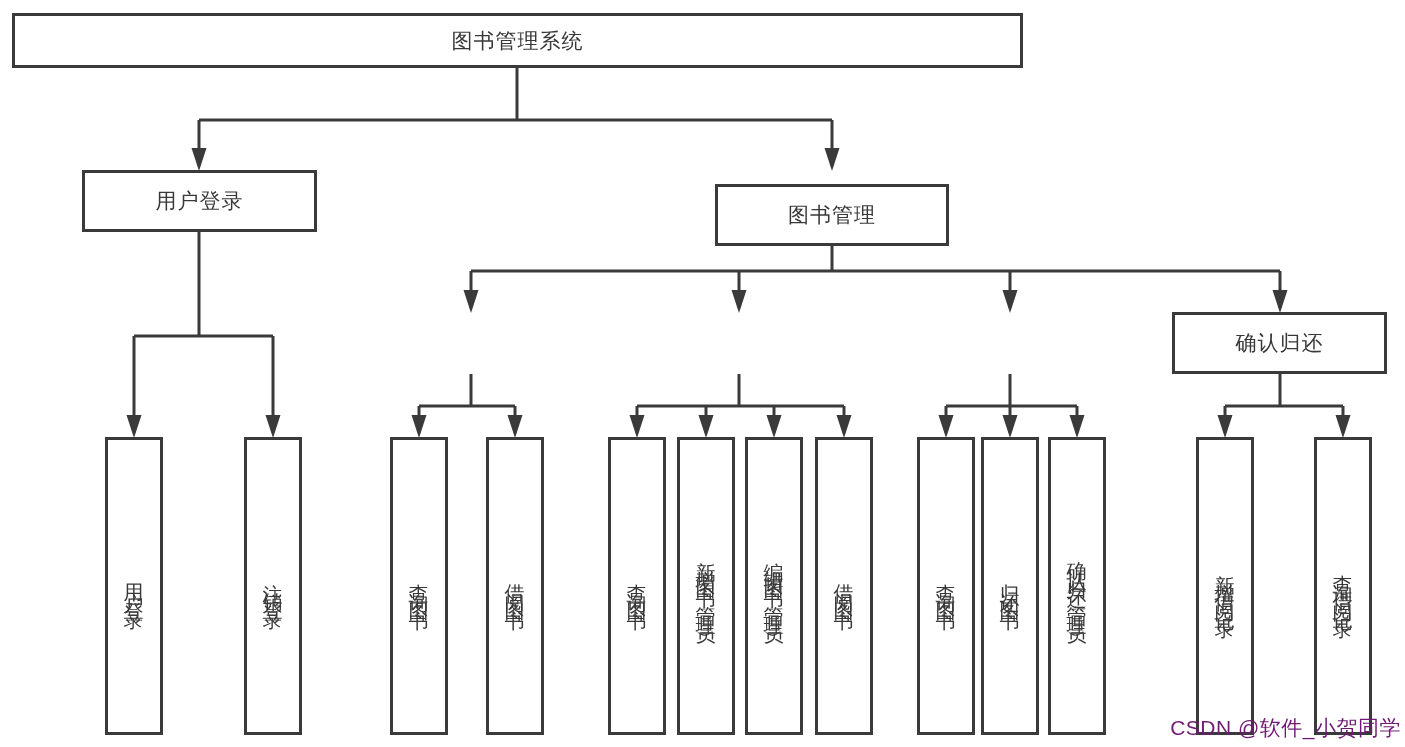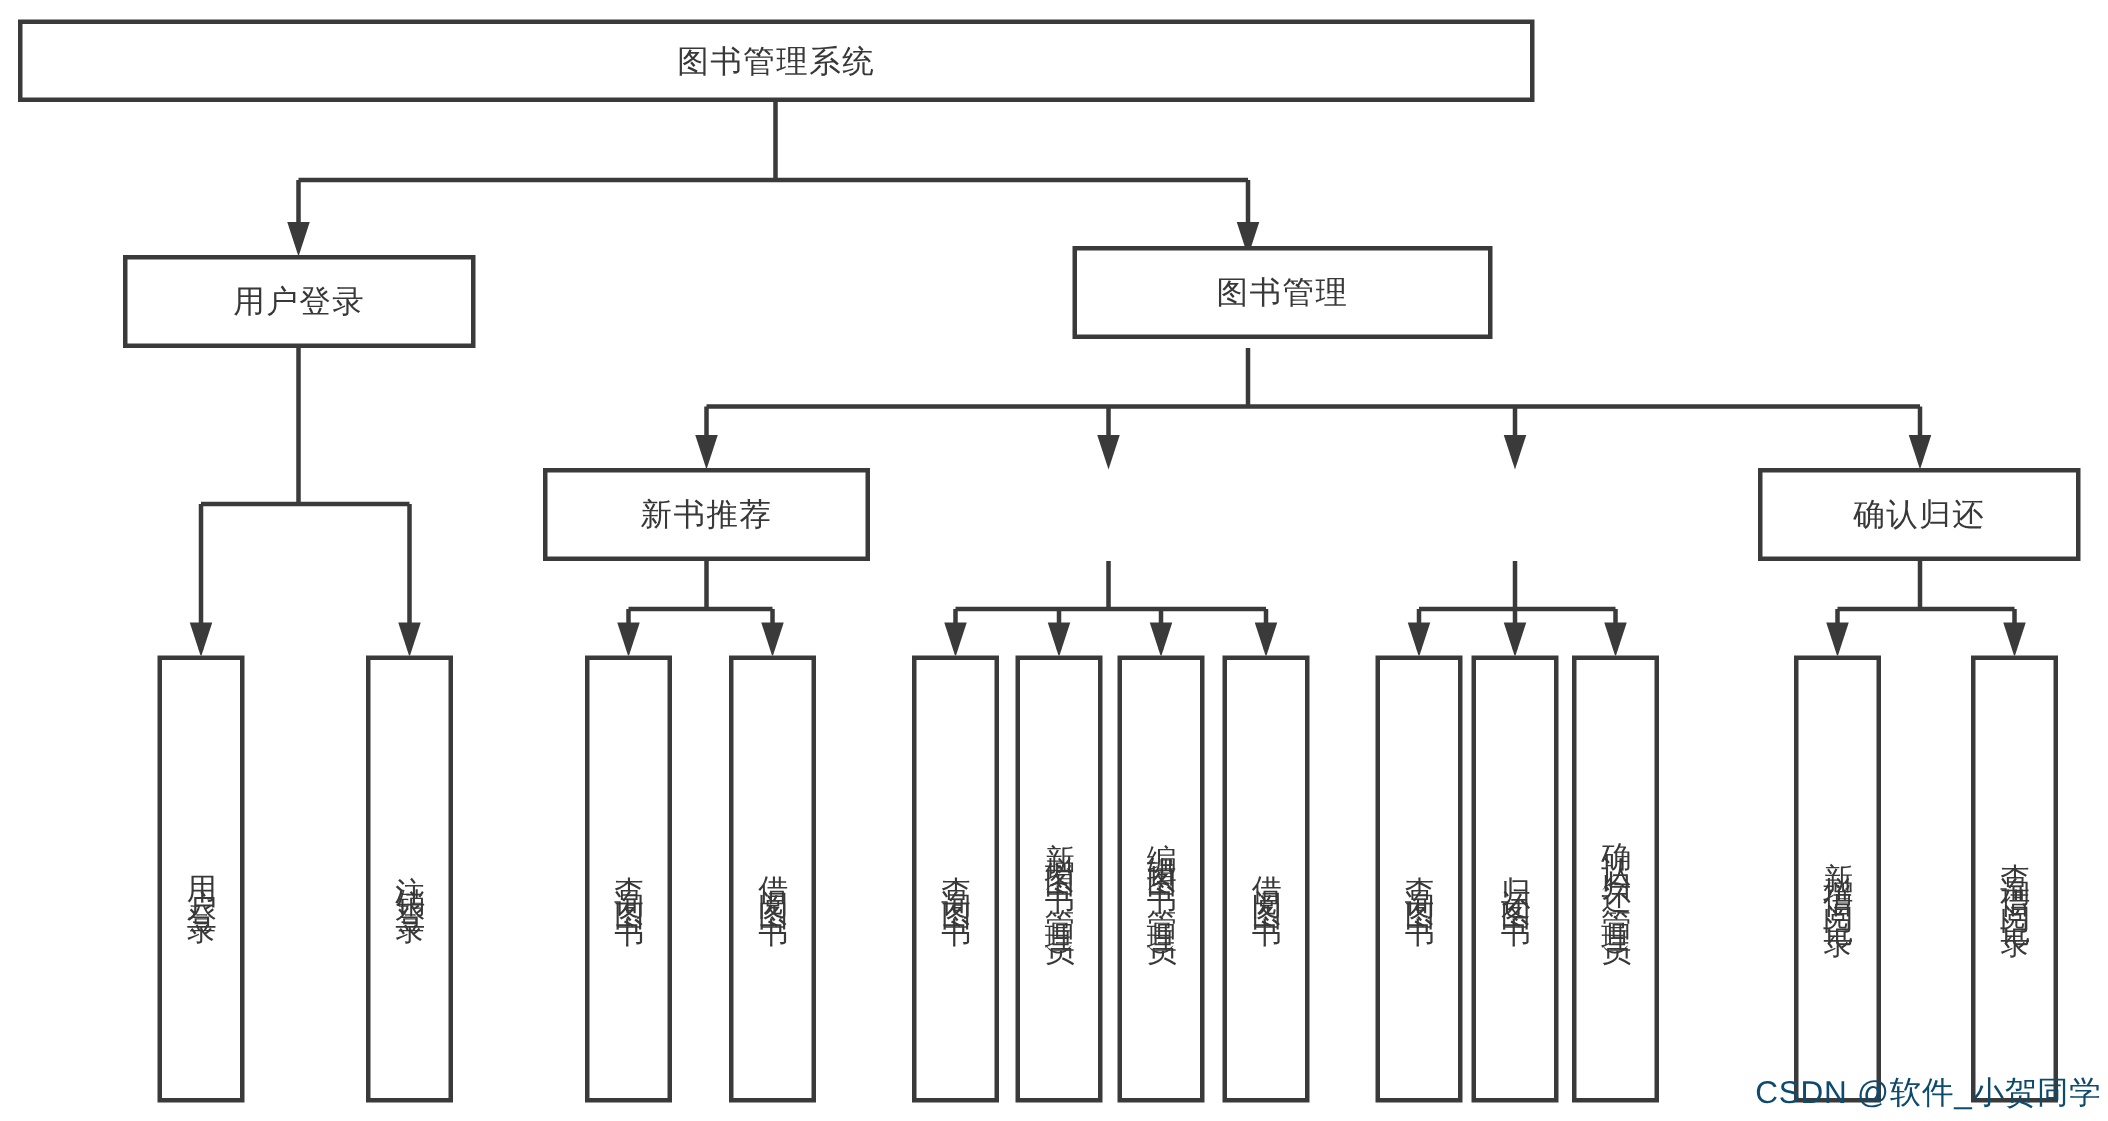--- a/index.html
+++ b/index.html
@@ -82,27 +82,24 @@
     </g>
   </svg>
 
   <div class="box h" style="left:12px;top:13px;width:1011px;height:55px">
     <span>图书管理系统</span>
   </div>
 
   <div class="box h" style="left:82px;top:170px;width:235px;height:62px">
     <span>用户登录</span>
   </div>
-  <div class="box h" style="left:715px;top:164px;width:280px;height:62px">
+  <div class="box h" style="left:715px;top:184px;width:234px;height:62px">
     <span>图书管理</span>
   </div>
 
-  <div class="box h" style="left:362px;top:312px;width:218px;height:62px">
-    <span>新书推荐</span>
-  </div>
   <div class="box h" style="left:1172px;top:312px;width:215px;height:62px">
     <span>确认归还</span>
   </div>
 
   <div class="box v" style="left:105px;top:437px;width:58px;height:298px">
     <span>用户登录</span>
   </div>
   <div class="box v" style="left:244px;top:437px;width:58px;height:298px">
     <span>注销登录</span>
   </div>
@@ -137,15 +134,15 @@
     <span>确认归还（管理员）</span>
   </div>
 
   <div class="box v" style="left:1196px;top:437px;width:58px;height:298px">
     <span>新增借阅记录</span>
   </div>
   <div class="box v" style="left:1314px;top:437px;width:58px;height:298px">
     <span>查询借阅记录</span>
   </div>
 
-  <div class="watermark" style="color: #0c4a6e;">CSDN @软件_小贺同学</div>
+  <div class="watermark" style="color: #701a75;">CSDN @软件_小贺同学</div>
 
 </div>
 
 </body></html>

